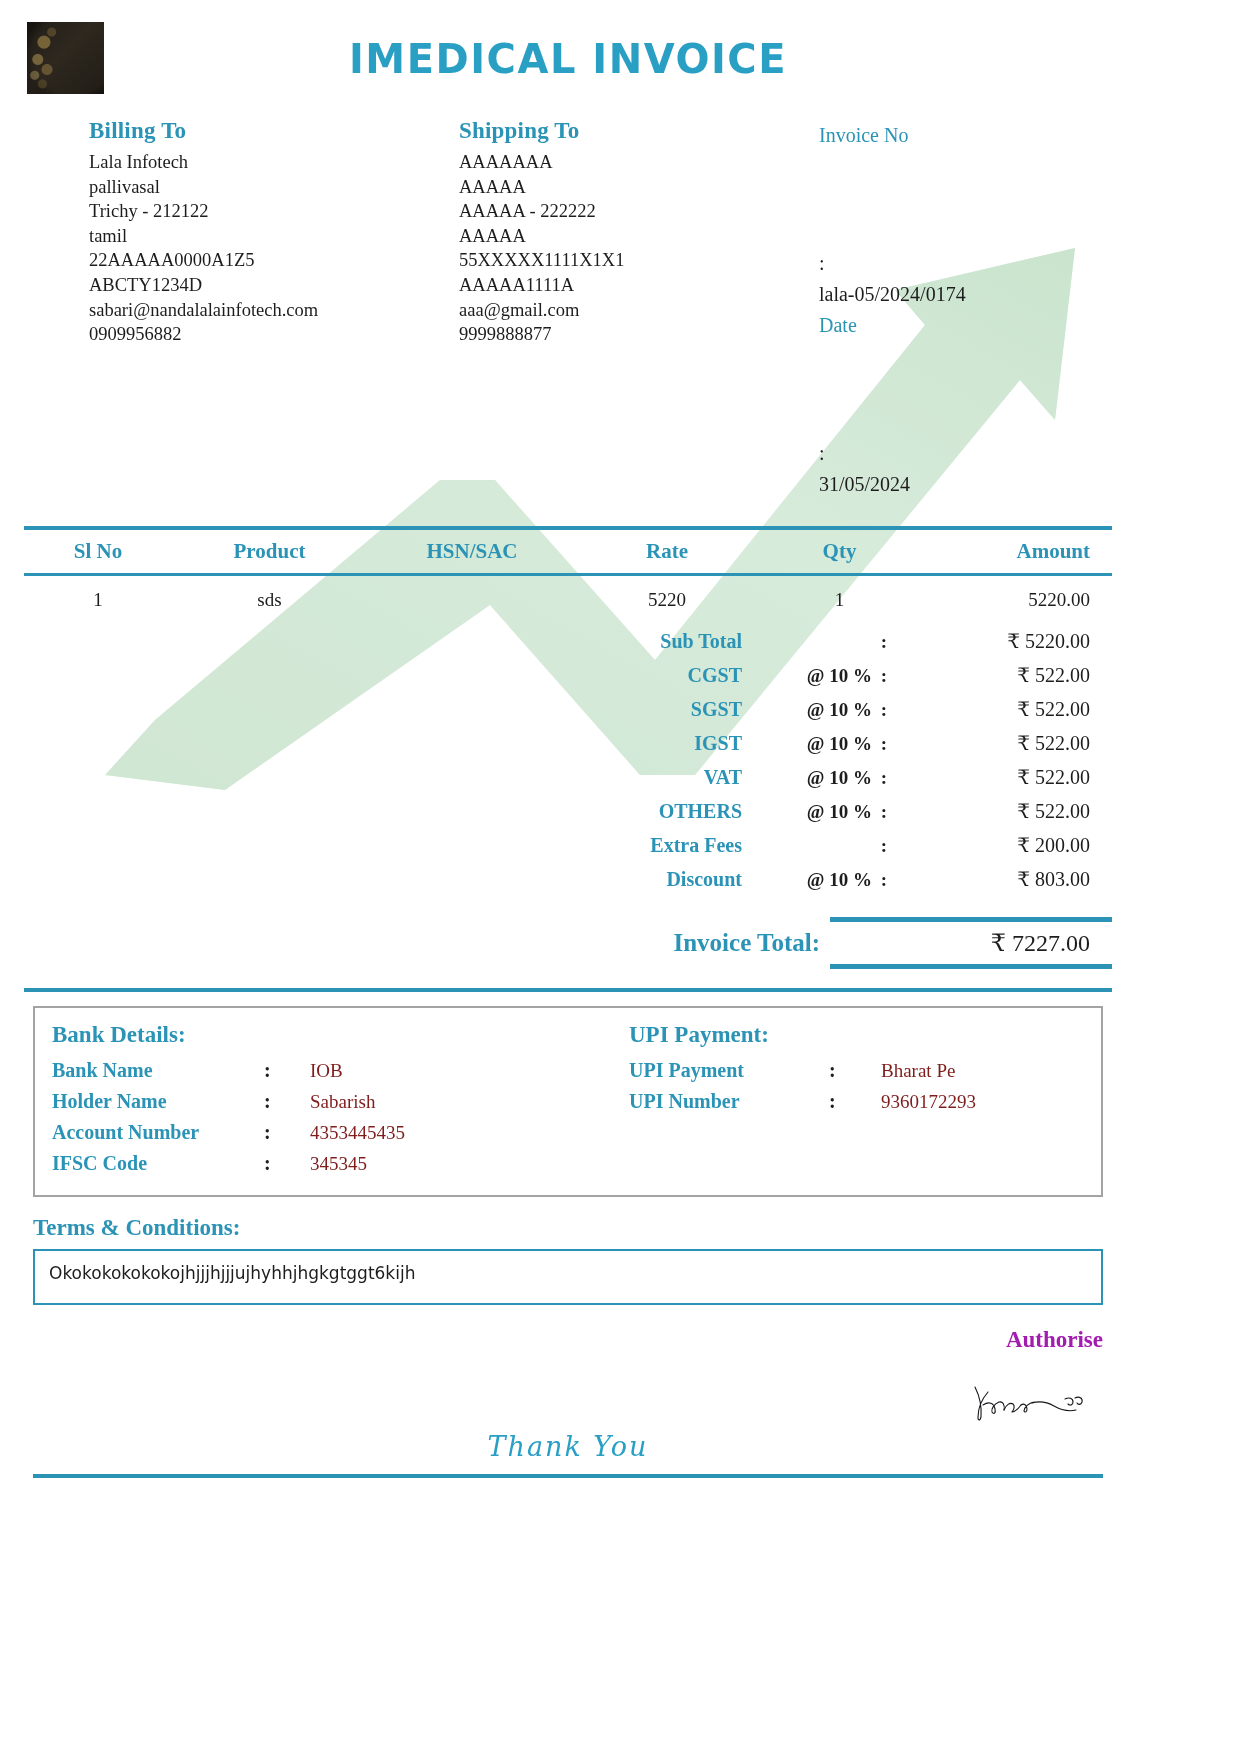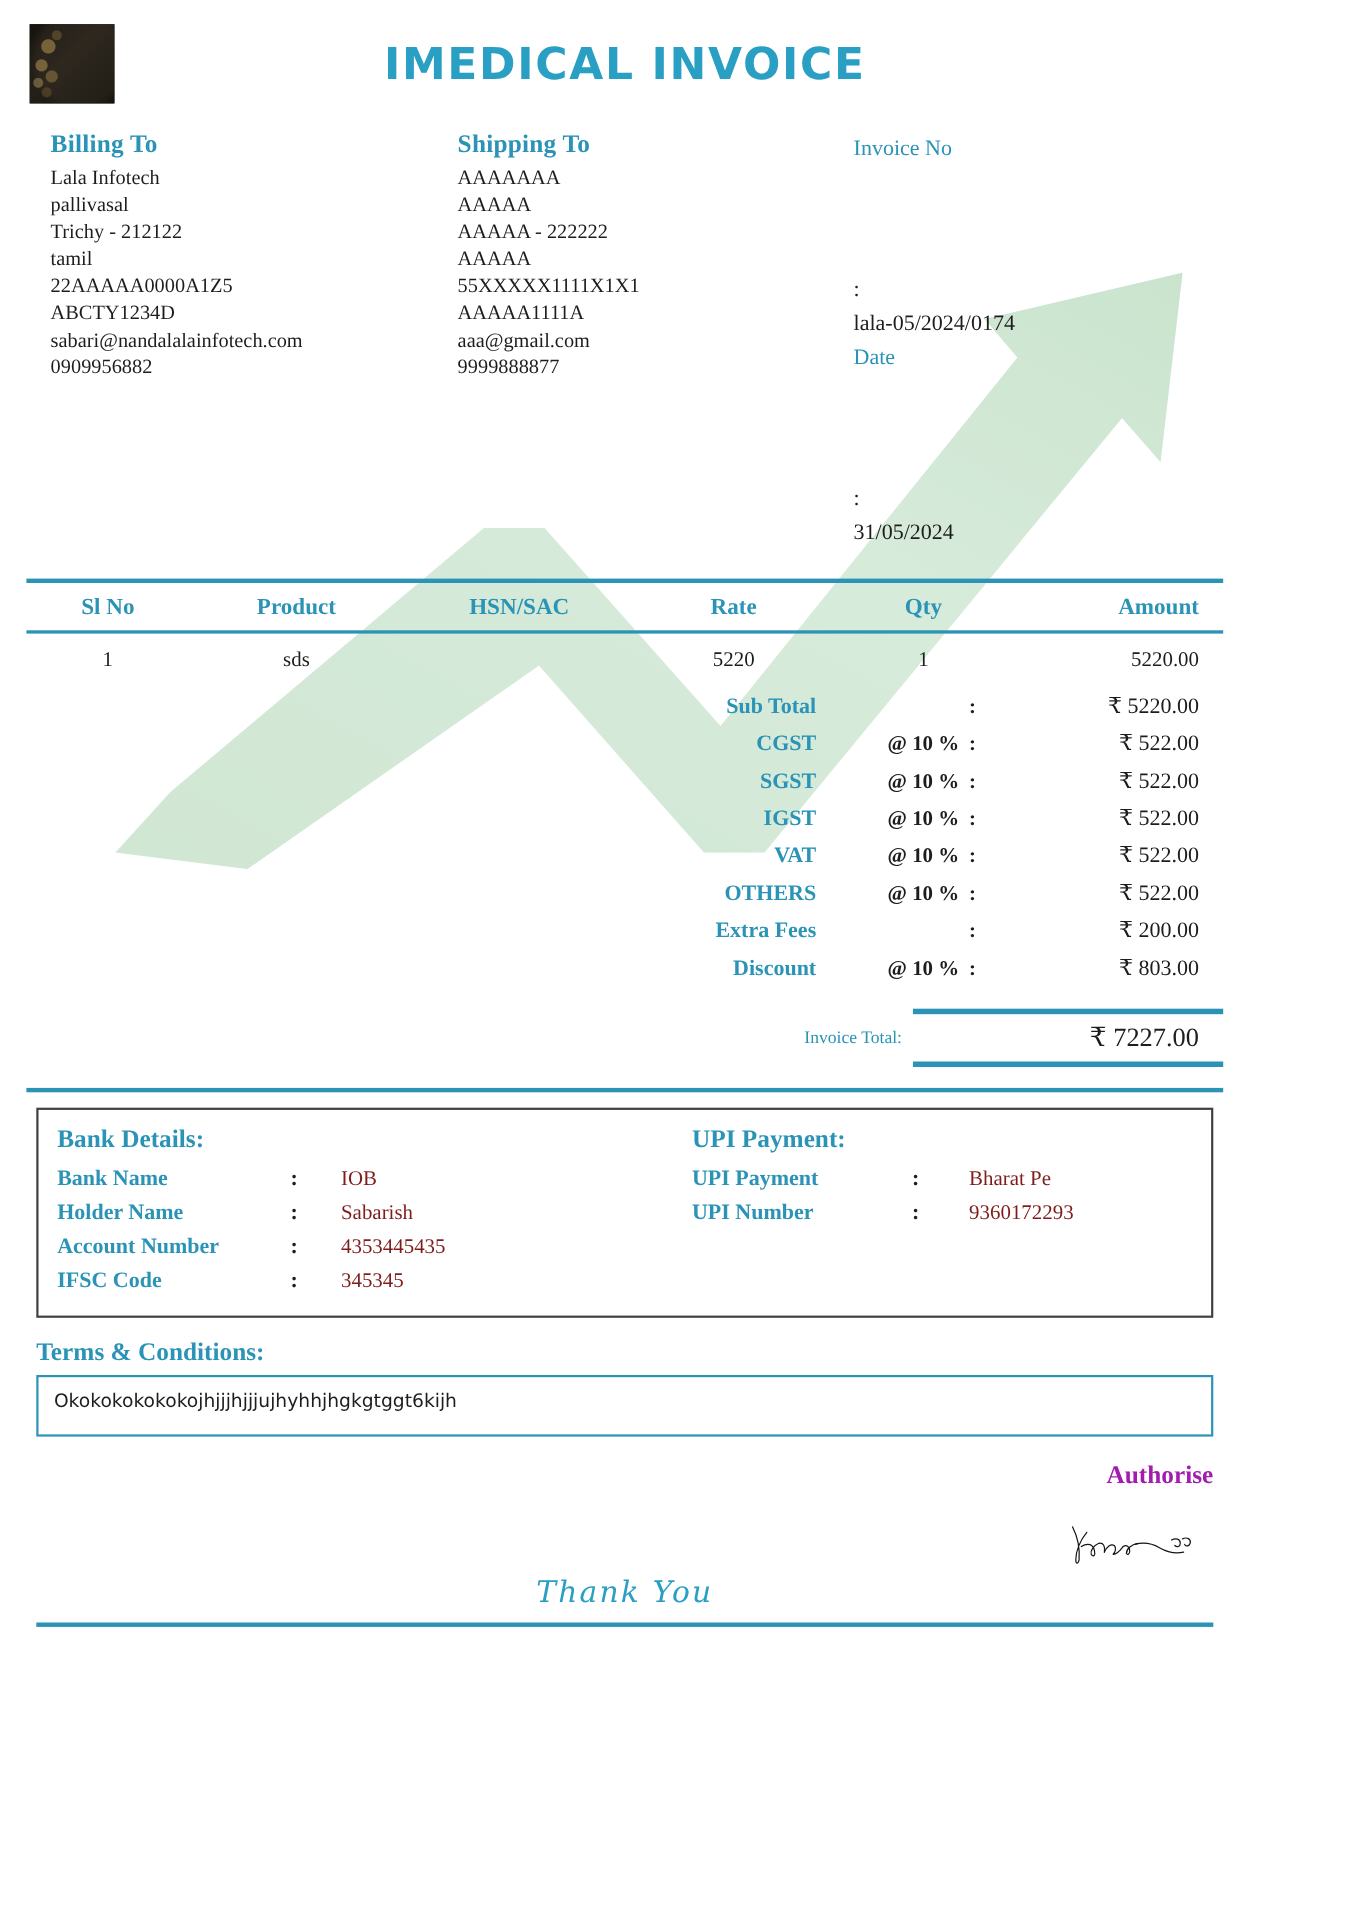--- a/index.html
+++ b/index.html
@@ -71,20 +71,21 @@
     color: #2a9fc4;
   }
 
   
   .parties {
     position: relative;
     z-index: 2;
     display: flex;
     padding: 0 33px 0 46px;
     margin-top: 6px;
+    margin-left: 43px;
   }
   .party-col { width: 370px; }
   .party-col.shipping { width: 360px; }
   .meta-col { flex: 1; padding-top: 2px; }
 
   .party-title {
     font-size: 23px;
     font-weight: 700;
     color: #2a93b6;
     margin-bottom: 6px;
@@ -194,22 +195,22 @@
   }
 
   .total-row {
     display: flex;
     align-items: center;
     margin-top: 16px;
   }
   .total-label {
     width: 806px;
     text-align: right;
-    font-size: 16px;
-    font-weight: 400;
+    font-size: 25px;
+    font-weight: 700;
     color: #2a93b6;
     padding-right: 10px;
     box-sizing: border-box;
   }
   .total-box {
     flex: 1;
     border-top: 5px solid #2a93b6;
     border-bottom: 5px solid #2a93b6;
     text-align: right;
     font-size: 24px;
@@ -224,21 +225,21 @@
     margin: 19px 24px 0 24px;
     position: relative;
     z-index: 2;
   }
 
   
   .payment-box {
     position: relative;
     z-index: 2;
     margin: 14px 33px 0 33px;
-    border: 2px solid #404040;
+    border: 2px solid #a3a3a3;
     display: flex;
     padding: 14px 0 16px 0;
     box-sizing: border-box;
   }
   .pay-col { padding-left: 17px; }
   .pay-col.bank { width: 560px; }
   .pay-col.upi  { flex: 1; }
 
   .pay-title {
     font-size: 23px;

